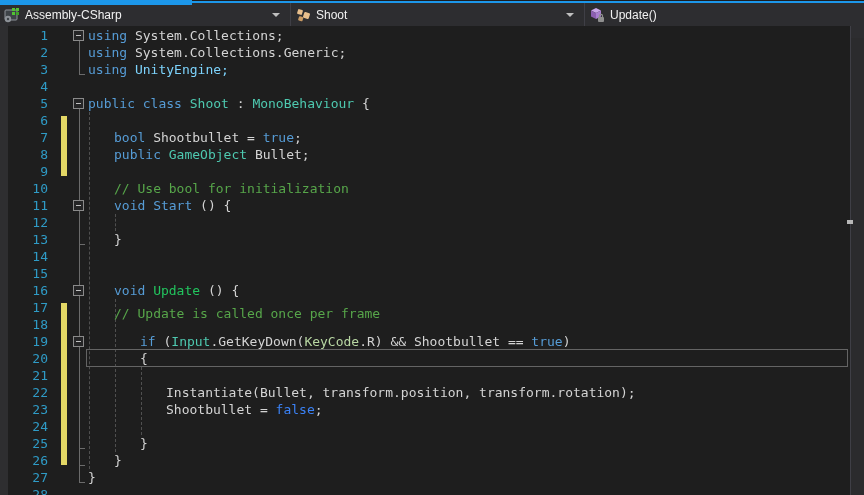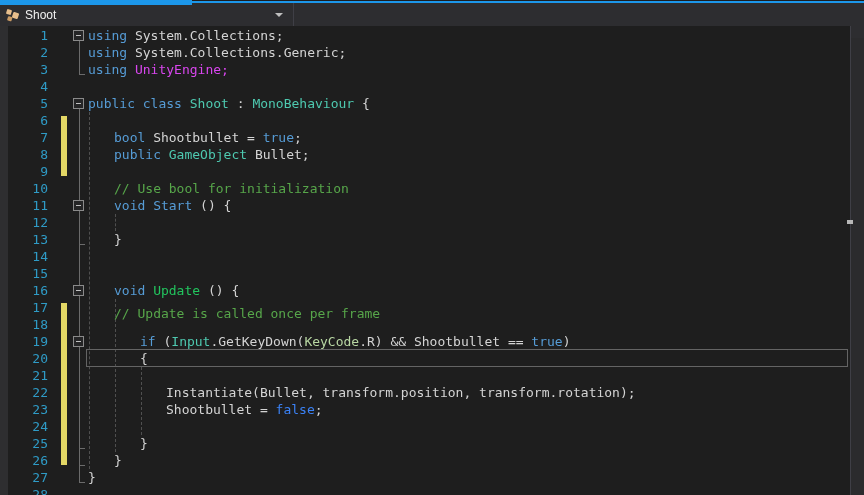--- a/index.html
+++ b/index.html
@@ -44,29 +44,53 @@
 </style>
 </head>
 <body>
 
 <div class="screen">
 
   <div class="accent-line"></div>
   <div class="accent-tab"></div>
 
   <div class="navbar">
+    <div class="combo b1">
+      <svg class="nav-icon" viewBox="0 0 16 16">
+        <rect x="1" y="3" width="12" height="10" rx="1" fill="#3E4348" stroke="#8E9399" stroke-width="1"></rect>
+        <rect x="8" y="1" width="3" height="3" fill="#52C234"></rect>
+        <rect x="12" y="1" width="3" height="3" fill="#52C234"></rect>
+        <rect x="8" y="5" width="3" height="3" fill="#52C234"></rect>
+        <rect x="12" y="5" width="3" height="3" fill="#3FA328"></rect>
+        <circle cx="4" cy="12" r="3.2" fill="#8E9399"></circle>
+        <circle cx="4" cy="12" r="1.2" fill="#3E4348"></circle>
+      </svg>
+      <span class="lbl">Assembly-CSharp</span>
+      <span class="spacer"></span>
+      <span class="drop-arrow"></span>
+    </div>
     <div class="combo b2">
       <svg class="nav-icon" viewBox="0 0 16 16">
         <rect x="2.5" y="2.5" width="5" height="5" rx="1" transform="rotate(18 5 5)" fill="#E7BE8C"></rect>
         <rect x="8.5" y="5.5" width="6" height="6" rx="1" transform="rotate(18 11.5 8.5)" fill="#E7BE8C"></rect>
         <rect x="3.5" y="9.5" width="4.5" height="4.5" rx="1" transform="rotate(18 5.7 11.7)" fill="#C99A63"></rect>
       </svg>
       <span class="lbl">Shoot</span>
       <span class="spacer"></span>
       <span class="drop-arrow"></span>
+    </div>
+    <div class="combo b3">
+      <svg class="nav-icon" viewBox="0 0 16 16">
+        <polygon points="7,1 12,3.5 7,6 2,3.5" fill="#C9A6E8"></polygon>
+        <polygon points="2,3.5 7,6 7,12 2,9.5" fill="#8B5FB0"></polygon>
+        <polygon points="12,3.5 7,6 7,12 12,9.5" fill="#A97FD0"></polygon>
+        <rect x="9" y="10" width="6" height="5" rx="1" fill="#8F8F8F"></rect>
+        <path d="M10.5 10 v-1.2 a1.5 1.5 0 0 1 3 0 V10" fill="none" stroke="#8F8F8F" stroke-width="1.2"></path>
+      </svg>
+      <span class="lbl">Update()</span>
     </div>
   </div>
 
   <div class="editor" id="editor">
     <div class="margin-strip"></div>
     <div id="overlays">
         <div class="guide" style="left: 89px; top: 86px; height: 357px;"></div>
         <div class="guide" style="left: 115px; top: 188px; height: 17px;"></div>
         <div class="guide" style="left: 115px; top: 273px; height: 153px;"></div>
         <div class="guide" style="left: 141px; top: 341px; height: 68px;"></div>
@@ -103,21 +127,21 @@
         <div class="line" style="top: 1px;">
           <div class="lnum">1</div>
           <div class="lcode" style="left: 88px;"><span style="color: rgb(86, 156, 214);">using</span><span style="color: rgb(212, 212, 212);"> System.Collections;</span></div>
         </div>
         <div class="line" style="top: 18px;">
           <div class="lnum">2</div>
           <div class="lcode" style="left: 88px;"><span style="color: rgb(86, 156, 214);">using</span><span style="color: rgb(212, 212, 212);"> System.Collections.Generic;</span></div>
         </div>
         <div class="line" style="top: 35px;">
           <div class="lnum">3</div>
-          <div class="lcode" style="left: 88px;"><span style="color: rgb(86, 156, 214);">using</span><span style="color: #d946ef;"> UnityEngine;</span></div>
+          <div class="lcode" style="left: 88px;"><span style="color: rgb(86, 156, 214);">using</span><span style="color: #7dd3fc;"> UnityEngine;</span></div>
         </div>
         <div class="line" style="top: 52px;">
           <div class="lnum">4</div>
         </div>
         <div class="line" style="top: 69px;">
           <div class="lnum">5</div>
           <div class="lcode" style="left: 88px;"><span style="color: rgb(86, 156, 214);">public</span><span style="color: rgb(212, 212, 212);"> </span><span style="color: rgb(86, 156, 214);">class</span><span style="color: rgb(212, 212, 212);"> </span><span style="color: rgb(78, 201, 176);">Shoot</span><span style="color: rgb(212, 212, 212);"> : </span><span style="color: rgb(78, 201, 176);">MonoBehaviour</span><span style="color: rgb(212, 212, 212);"> {</span></div>
         </div>
         <div class="line" style="top: 86px;">
           <div class="lnum">6</div>

